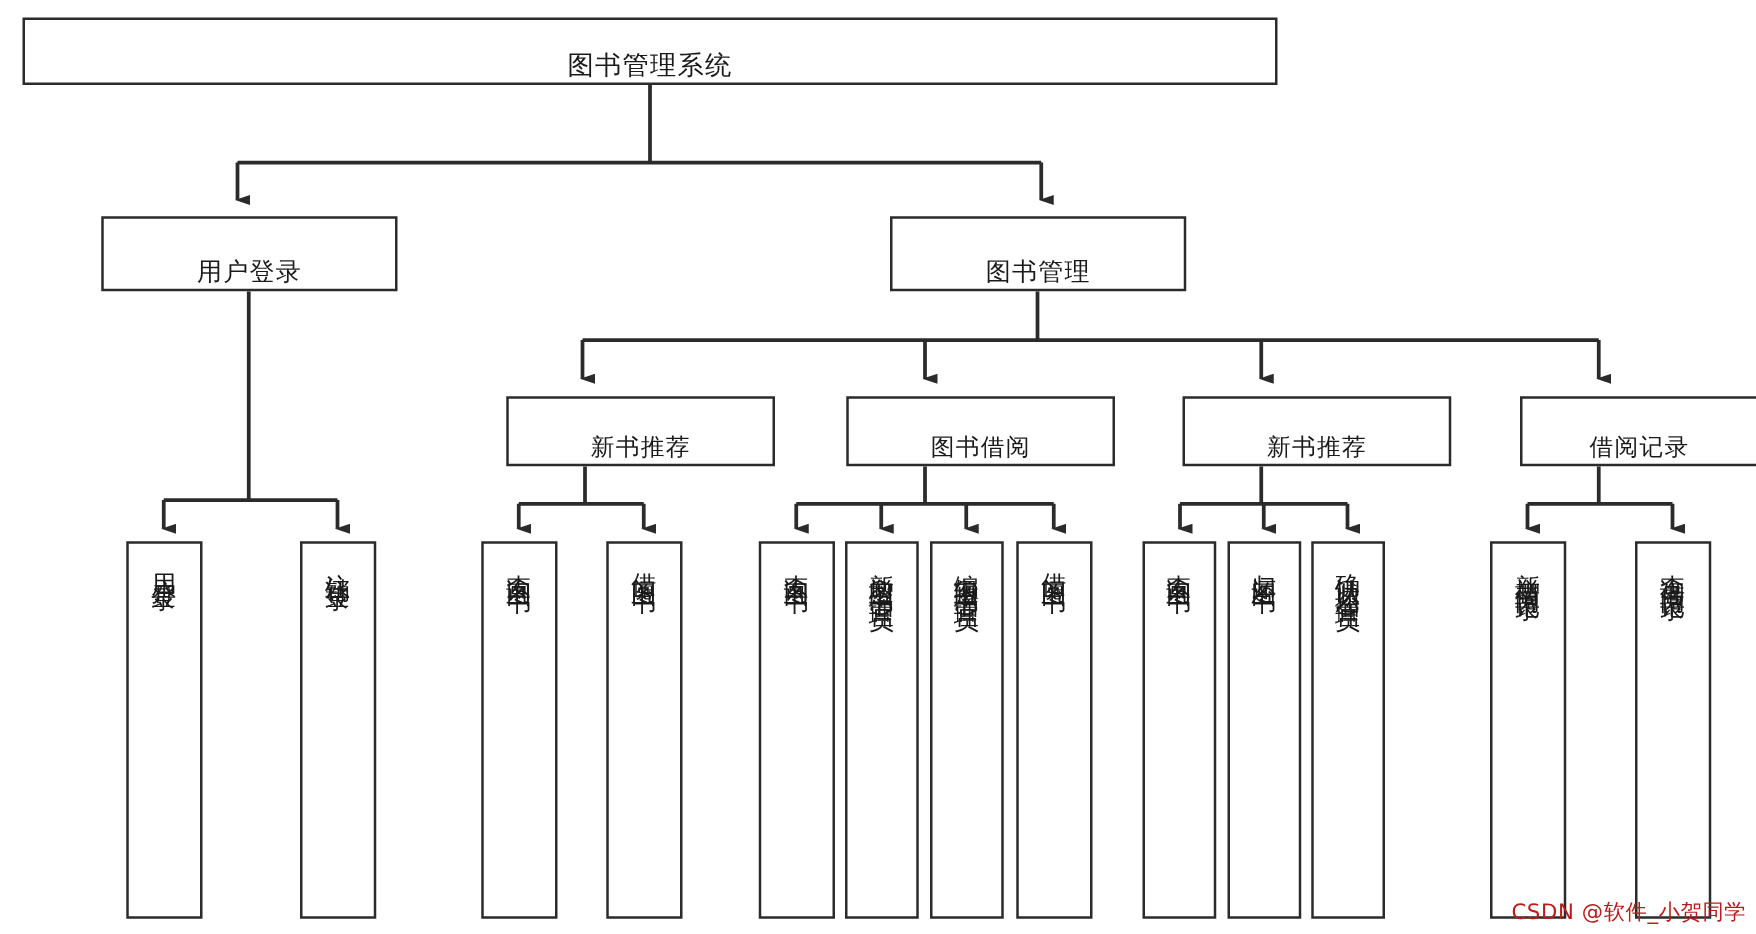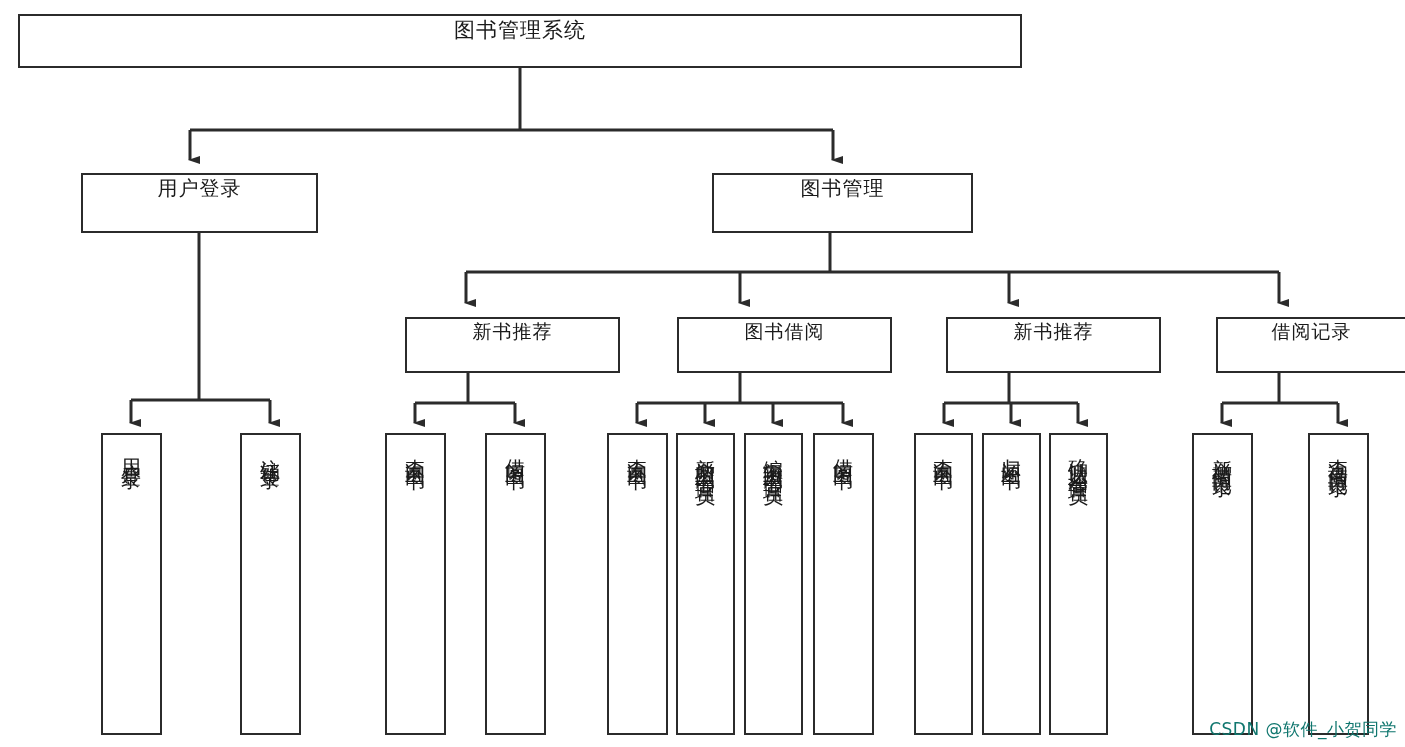--- a/index.html
+++ b/index.html
@@ -24,21 +24,21 @@
     width: 1405px;
     height: 747px;
     pointer-events: none;
   }
   .node {
     position: absolute;
     box-sizing: border-box;
     background: #ffffff;
     border: 2px solid #2b2b2b;
     display: flex;
-    align-items: flex-start;
+    align-items: flex-end;
     justify-content: center;
     color: #1a1a1a;
   }
   .node.root {
     font-size: 21px;
   }
   .node.level2 {
     font-size: 20px;
   }
   .node.level3 {
@@ -61,21 +61,21 @@
   }
   .htext {
     white-space: nowrap;
     letter-spacing: 1px;
   }
   #watermark {
     position: absolute;
     right: 8px;
     bottom: 6px;
     font-size: 17px;
-    color: #0f766e;
+    color: #b91c1c;
     white-space: nowrap;
     letter-spacing: 0.5px;
     text-align: right;
   }
 </style>
 </head>
 <body>
 
 <div id="canvas">
 
@@ -130,21 +130,21 @@
   </svg>
 
   <div class="node root" style="left:18px; top:14px; width:1004px; height:54px;">
     <span class="htext">图书管理系统</span>
   </div>
 
   <div class="node level2" style="left:81px; top:173px; width:237px; height:60px;">
     <span class="htext">用户登录</span>
   </div>
 
-  <div class="node level2" style="left:712px; top:173px; width:261px; height:60px;">
+  <div class="node level2" style="left:712px; top:173px; width:237px; height:60px;">
     <span class="htext">图书管理</span>
   </div>
 
   <div class="node level3" style="left:361px; top:317px; width:215px; height:56px;">
     <span class="htext">新书推荐</span>
   </div>
 
   <div class="node level3" style="left:633px; top:317px; width:215px; height:56px;">
     <span class="htext">图书借阅</span>
   </div>

